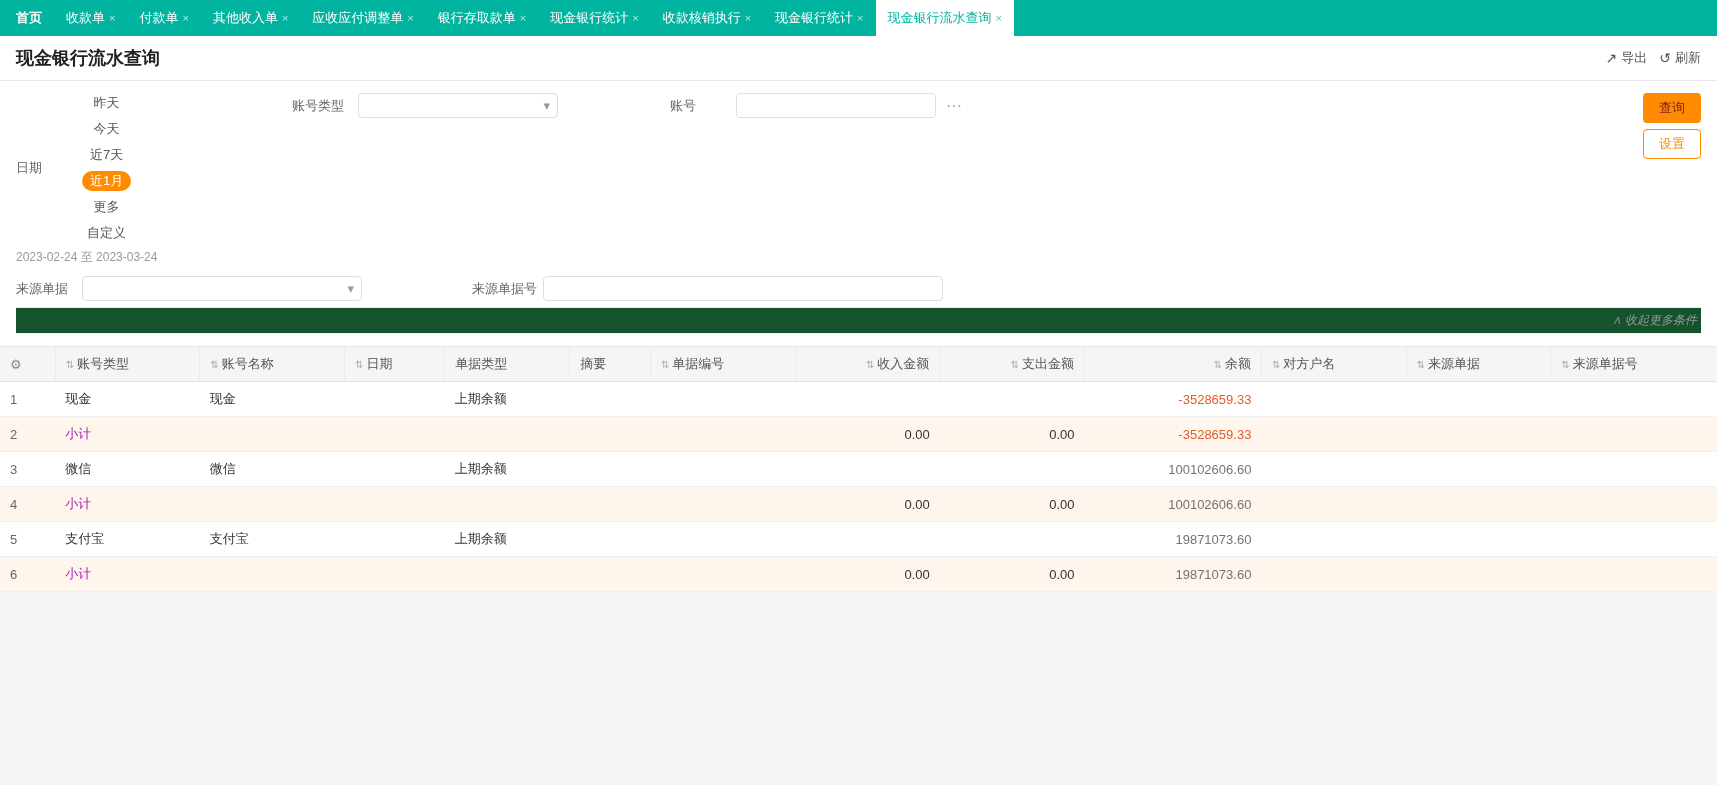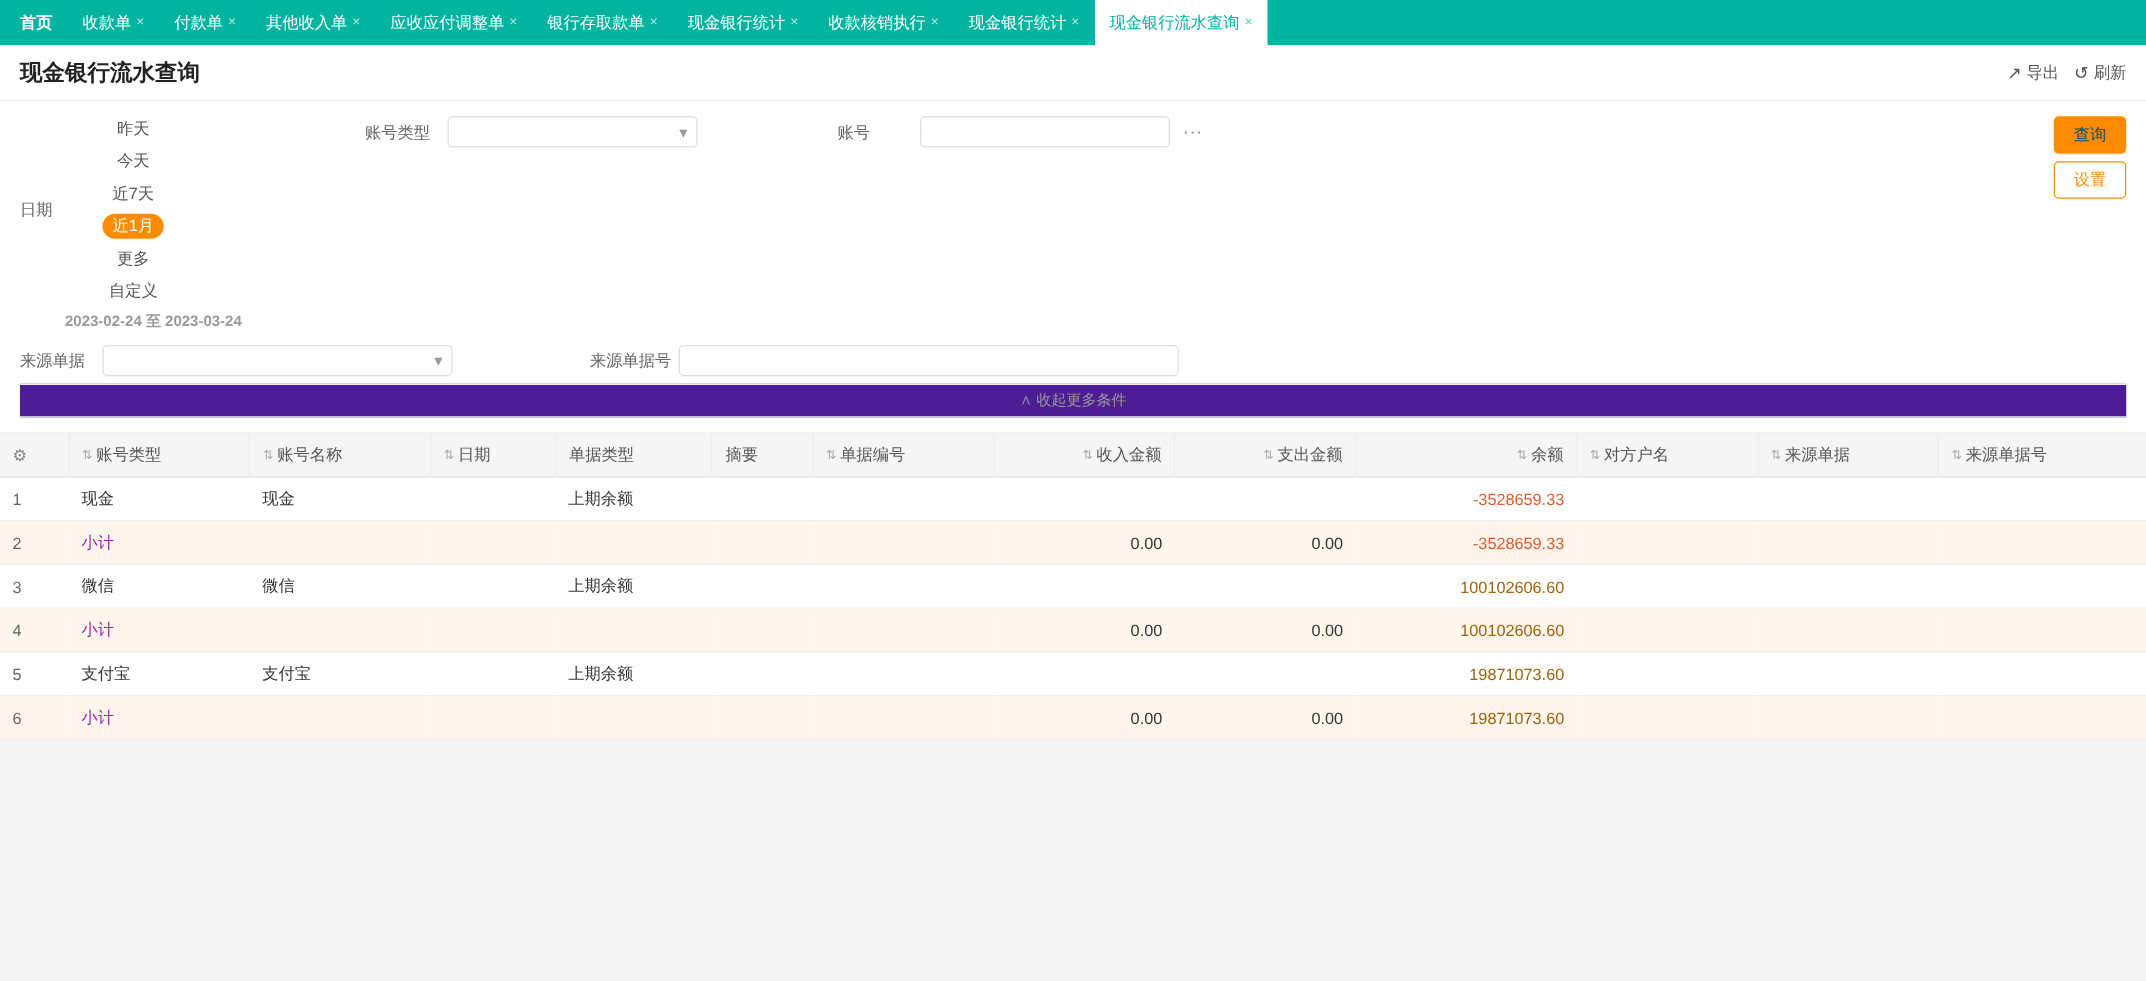--- a/index.html
+++ b/index.html
@@ -129,21 +129,21 @@
       min-width: 200px;
     }
     .filter-dots {
       color: #999;
       margin-left: 4px;
       cursor: pointer;
       font-size: 16px;
     }
     .query-btn {
       background: #ff8c00;
-      color: #0c4a6e;
+      color: #7f1d1d;
       border: none;
       border-radius: 4px;
       padding: 6px 16px;
       cursor: pointer;
       font-size: 13px;
     }
     .settings-btn {
       background: #fff;
       color: #ff8c00;
       border: 1px solid #ff8c00;
@@ -154,28 +154,29 @@
     }
     .btn-group {
       display: flex;
       flex-direction: column;
       gap: 6px;
       margin-left: auto;
     }
 
     
     .collapse-bar {
-      background: #4c1d95;
+      background: #14532d;
       border-top: 1px solid #efefef;
       border-bottom: 1px solid #efefef;
-      text-align: center;
+      text-align: right;
       padding: 4px;
       cursor: pointer;
       color: #999;
       font-size: 12px;
+      font-style: italic;
     }
 
     
     .table-wrapper {
       background: #fff;
       overflow-x: auto;
     }
     table {
       width: 100%;
       border-collapse: collapse;
@@ -204,21 +205,21 @@
     tbody tr.subtotal-row { background: #fef6ec; }
     tbody td {
       padding: 8px 10px;
       color: #333;
       white-space: nowrap;
     }
     .td-number { text-align: right; }
     .row-index { color: #666; }
     .subtotal-label { color: #a21caf; }
     .balance-neg { color: #e05c2a; }
-    .balance-pos { color: #a16207; }
+    .balance-pos { color: #737373; }
     .gear-icon { color: #888; cursor: pointer; }
     .inner-label {
       color: #666;
       min-width: 60px;
     }
   </style>
 </head>
 <body>
 
 <div class="top-nav">
@@ -286,21 +287,21 @@
         <span class="filter-label">日期</span>
         <div class="date-shortcuts">
           <span class="date-shortcut">昨天</span>
           <span class="date-shortcut">今天</span>
           <span class="date-shortcut">近7天</span>
           <span class="date-shortcut active">近1月</span>
           <span class="date-shortcut">更多</span>
           <span class="date-shortcut">自定义</span>
         </div>
       </div>
-      <span class="date-range-text" style="margin-left:36px;font-weight:bold;">2023-02-24 至 2023-03-24</span>
+      <span class="date-range-text" style="">2023-02-24 至 2023-03-24</span>
     </div>
 
     <div style="display:flex; flex-direction:column; min-width:280px; margin-left:40px;">
       <div style="display:flex; align-items:center; gap:6px;">
         <span class="inner-label">账号类型</span>
         <div class="filter-input-group">
           <select class="filter-select">
             <option value=""></option>
             <option value="现金">现金</option>
             <option value="微信">微信</option>

